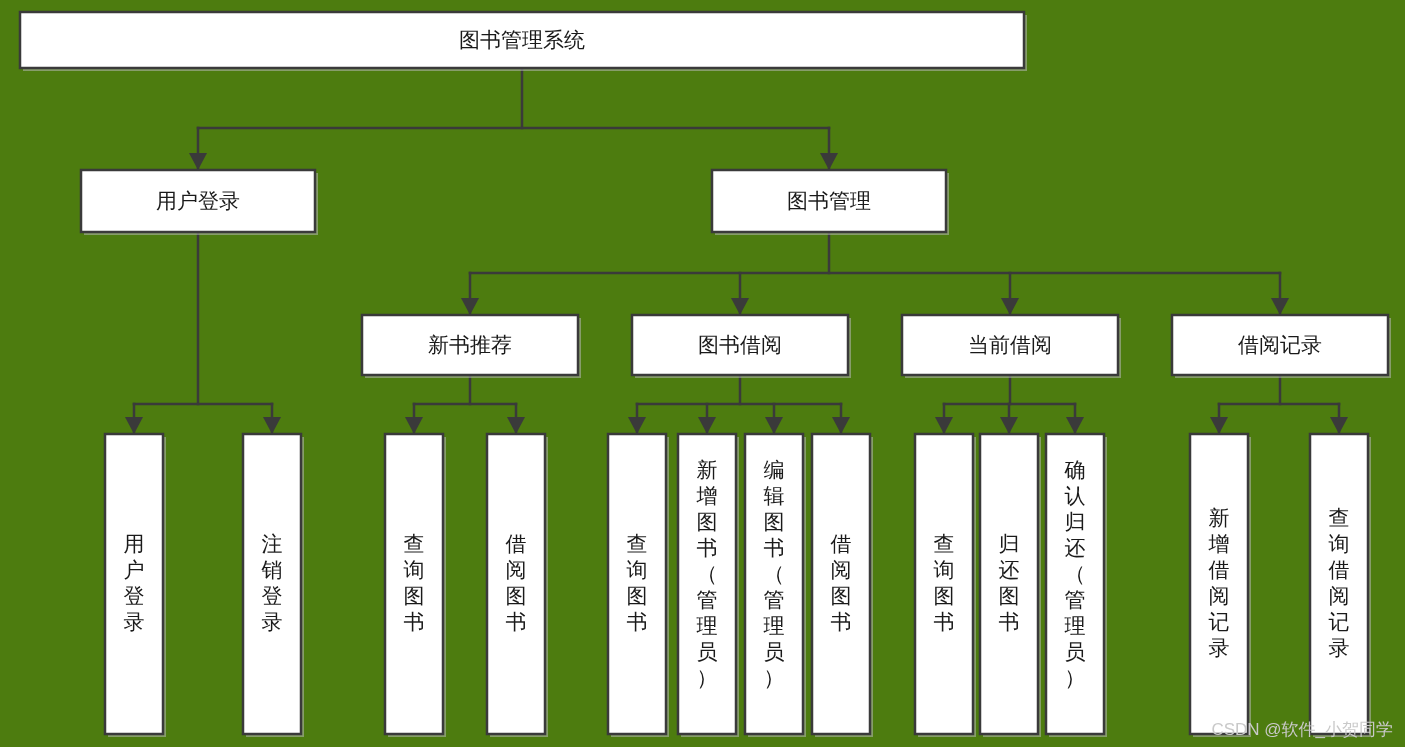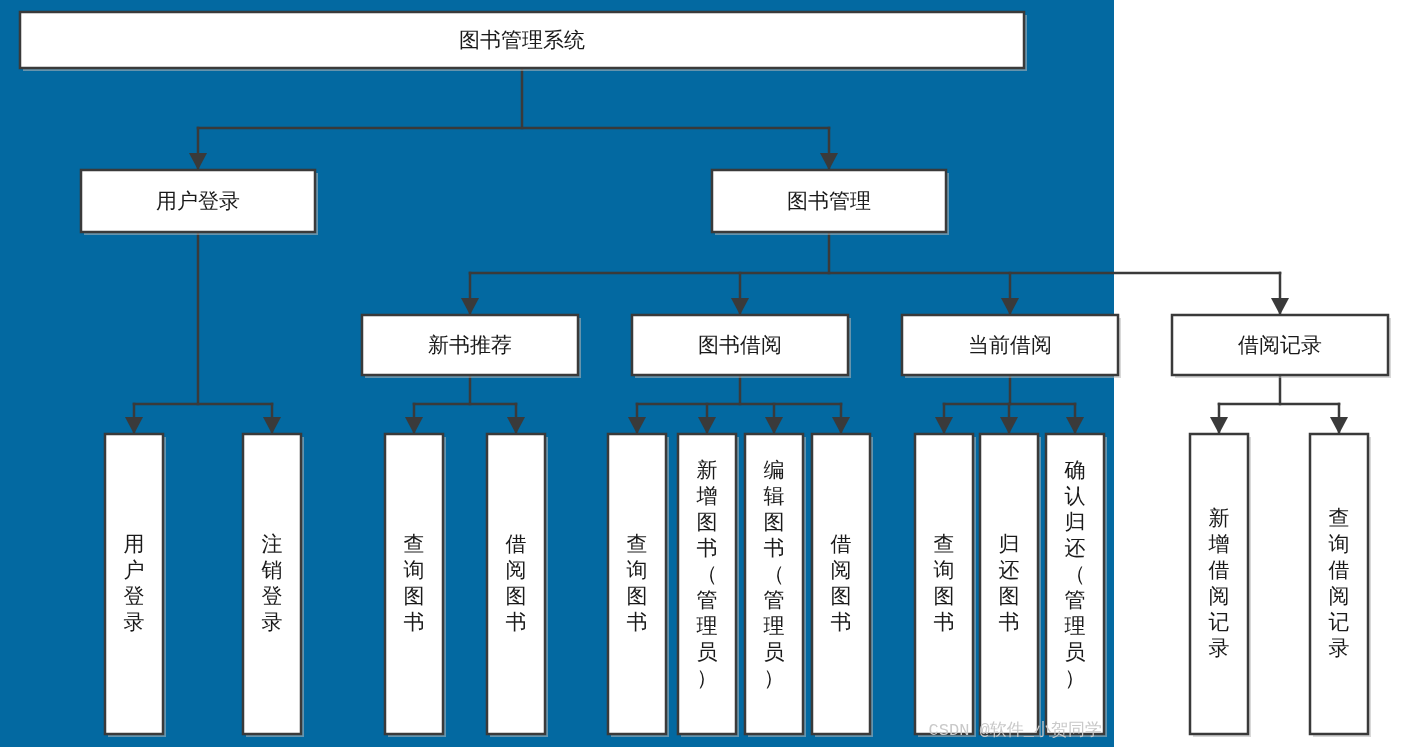--- a/index.html
+++ b/index.html
@@ -9,23 +9,23 @@
     background: #ffffff;
   }
   body {
     width: 1405px;
     height: 747px;
     overflow: hidden;
     font-family: "DejaVu Sans", "Liberation Sans", sans-serif;
   }
   #diagram-root {
     position: relative;
-    width: 1114px;
+    width: 1405px;
     height: 747px;
-    background: #0369a1;
+    background: #4d7c0f;
   }
   svg#flowchart {
     position: absolute;
     left: 0;
     top: 0;
     width: 1405px;
     height: 747px;
     display: block;
   }
   .node-box {
@@ -50,21 +50,21 @@
     font-family: "DejaVu Sans", "Liberation Sans", sans-serif;
     font-size: 21px;
     fill: #1a1a1a;
     text-anchor: middle;
     dominant-baseline: middle;
   }
   .watermark {
     position: absolute;
     right: 12px;
     bottom: 6px;
-    font-family: Liberation Mono, monospace;
+    font-family: Liberation Sans, sans-serif;
     font-size: 17px;
     color: #c9c9c9;
     white-space: nowrap;
     user-select: none;
   }
 </style>
 </head>
 <body>
 
 <div id="diagram-root">

